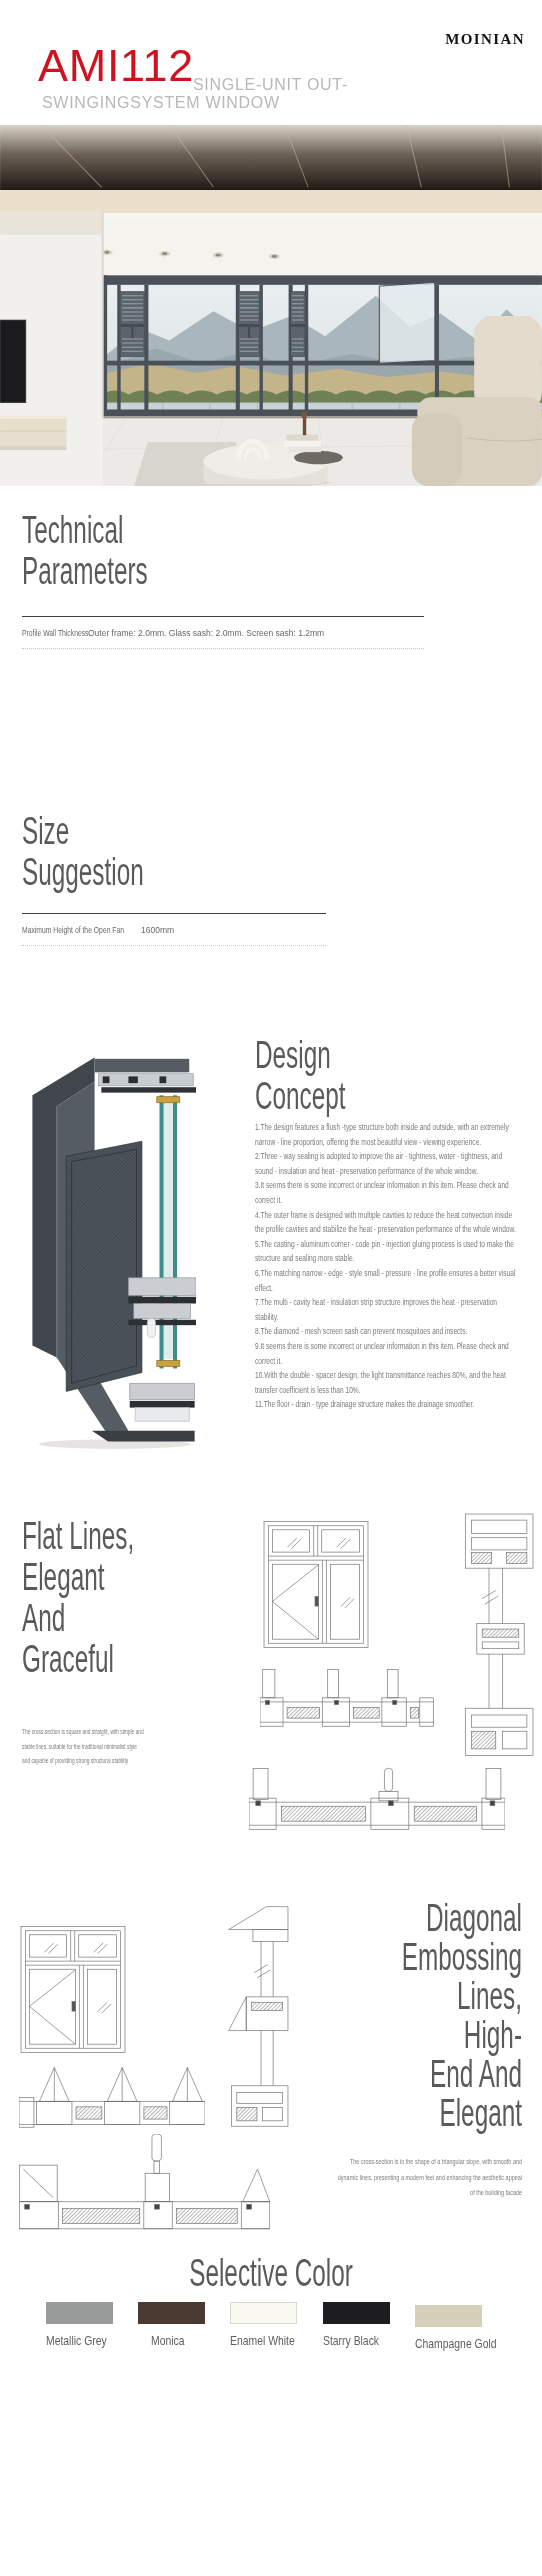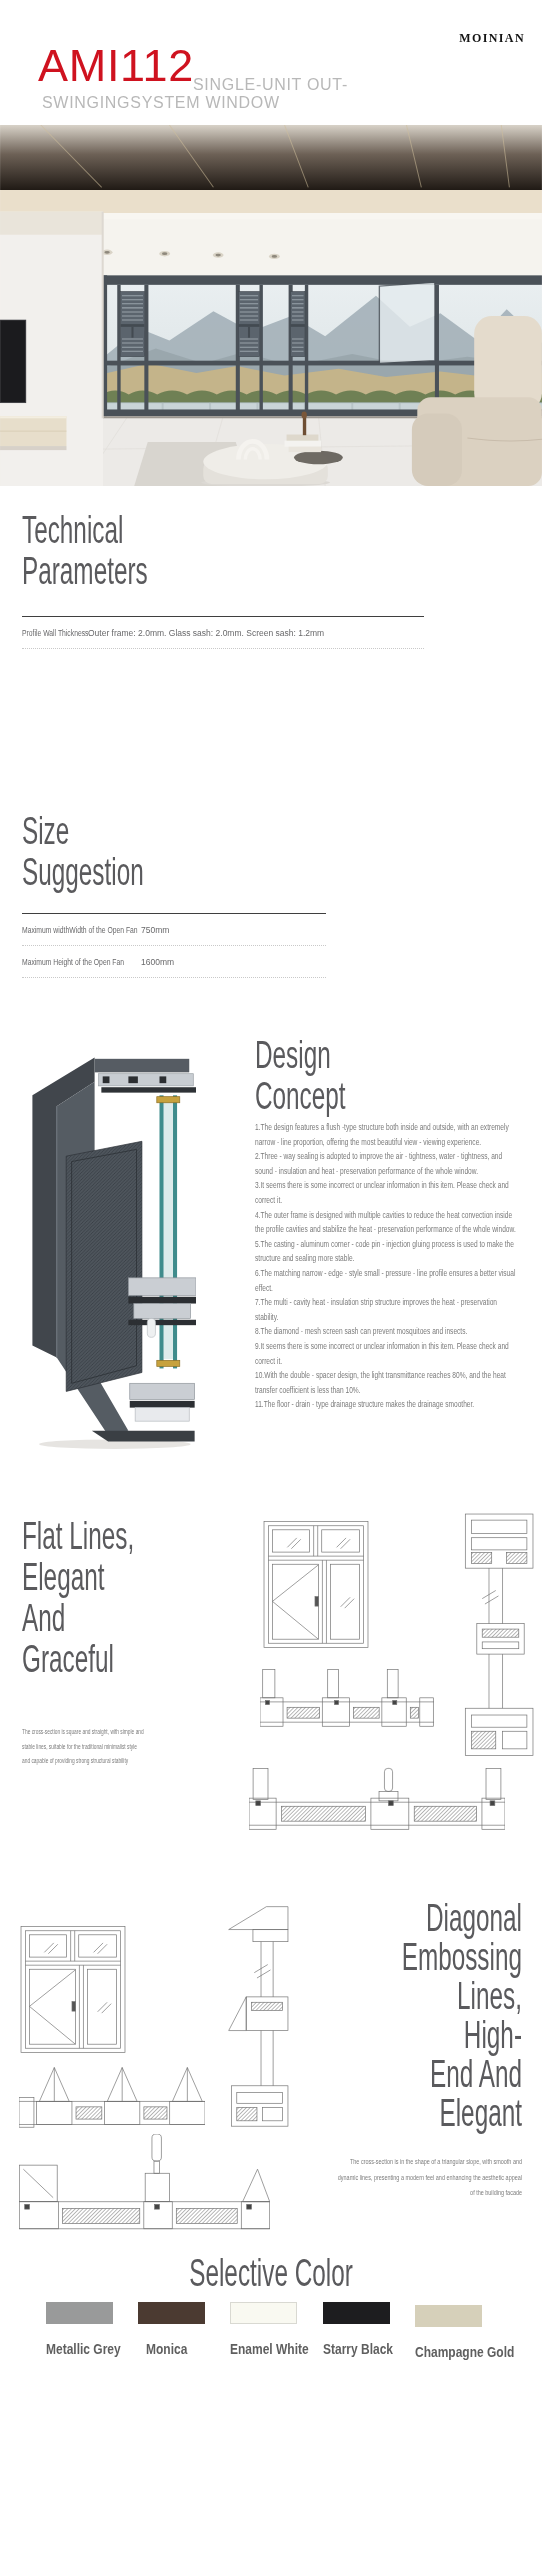--- a/index.html
+++ b/index.html
@@ -6,42 +6,42 @@
   .page{position:relative;width:542px;height:2576px;background:#fff;overflow:hidden;
         font-family:"Liberation Sans", sans-serif;}
   .abs{position:absolute;}
   
   .h-big{margin:0;font-weight:400;color:#5a5a5d;font-size:38px;line-height:41px;
          transform:scaleX(0.64);transform-origin:left top;white-space:nowrap;}
   .h-big .hl{display:block;}
   .h-right{transform-origin:right top;text-align:right;}
   .h-center{transform-origin:50% 0;text-align:center;white-space:nowrap;}
   
-  .brand{font-family:"Liberation Serif", serif;font-weight:700;font-size:12px;
+  .brand{font-family:"Liberation Serif", serif;font-weight:700;font-size:15px;
          letter-spacing:1.4px;color:#141414;}
   .model{margin:0;color:#cf121f;font-size:45px;line-height:45px;font-weight:400;letter-spacing:0.7px;}
   .subtl{color:#b8b8b8;font-size:16px;letter-spacing:0.7px;white-space:nowrap;}
   
   .spec-table{border-top:0.7px solid #3f3f3f;}
   .trow{height:31px;display:flex;align-items:center;border-bottom:0.7px dotted #c9c9c9;}
   .tlabel{flex:none;color:#68686a;font-size:8.5px;}
   .tvalue{color:#68686a;font-size:8.5px;white-space:nowrap;}
   .cond{display:inline-block;transform:scaleX(0.8);transform-origin:left center;white-space:nowrap;}
   
   .design-text{width:349px;transform:scaleX(0.75);transform-origin:left top;}
   .design-text p{margin:0;font-size:8.8px;line-height:14.6px;color:#7a7a7a;}
   .small-para{font-size:7.8px;line-height:14.6px;color:#7c7c7c;
               transform:scaleX(0.62);transform-origin:left top;width:198px;}
   .small-para-r{font-size:7.8px;line-height:15.6px;color:#7c7c7c;text-align:right;
                 transform:scaleX(0.7);transform-origin:right top;width:264px;}
   
   .swatch{width:68px;}
   .chip{width:67px;height:22px;}
   .chip.bordered{box-sizing:border-box;border:0.7px solid #d9d9d2;}
-  .sname{margin-top:16px;font-size:15px;color:#5f5f5f;font-weight:bold;}
+  .sname{margin-top:9px;font-size:13px;color:#5f5f5f;}
   svg{display:block;}
 </style>
 </head>
 <body>
 
 <div class="page">
 
   <div class="abs brand" style="top:30.5px;right:17px;">MOINIAN</div>
 
   <h1 class="abs model" style="left:38px;top:43px;">AMI112</h1>
@@ -173,24 +173,20 @@
       <div class="tvalue">Outer frame: 2.0mm.  Glass sash: 2.0mm.  Screen sash: 1.2mm</div>
     </div>
   </div>
 
   <h2 class="abs h-big" style="left:22px;top:811px;">
     <span class="hl">Size</span>
     <span class="hl">Suggestion</span>
   </h2>
 
   <div class="abs spec-table" style="left:22px;top:913px;width:304px;">
-    <div class="trow">
-      <div class="tlabel" style="width:119px;"><span class="cond">Maximum widthWidth of the Open Fan</span></div>
-      <div class="tvalue">750mm</div>
-    </div>
     <div class="trow">
       <div class="tlabel" style="width:119px;"><span class="cond">Maximum Height of the Open Fan</span></div>
       <div class="tvalue">1600mm</div>
     </div>
   </div>
 
   <svg class="abs" style="left:27px;top:1054px;" width="169" height="397" viewBox="0 0 250 585">
     <defs>
       <pattern id="pmesh" width="5" height="5" patternUnits="userSpaceOnUse">
         <rect width="5" height="5" fill="#4e555c"></rect>

